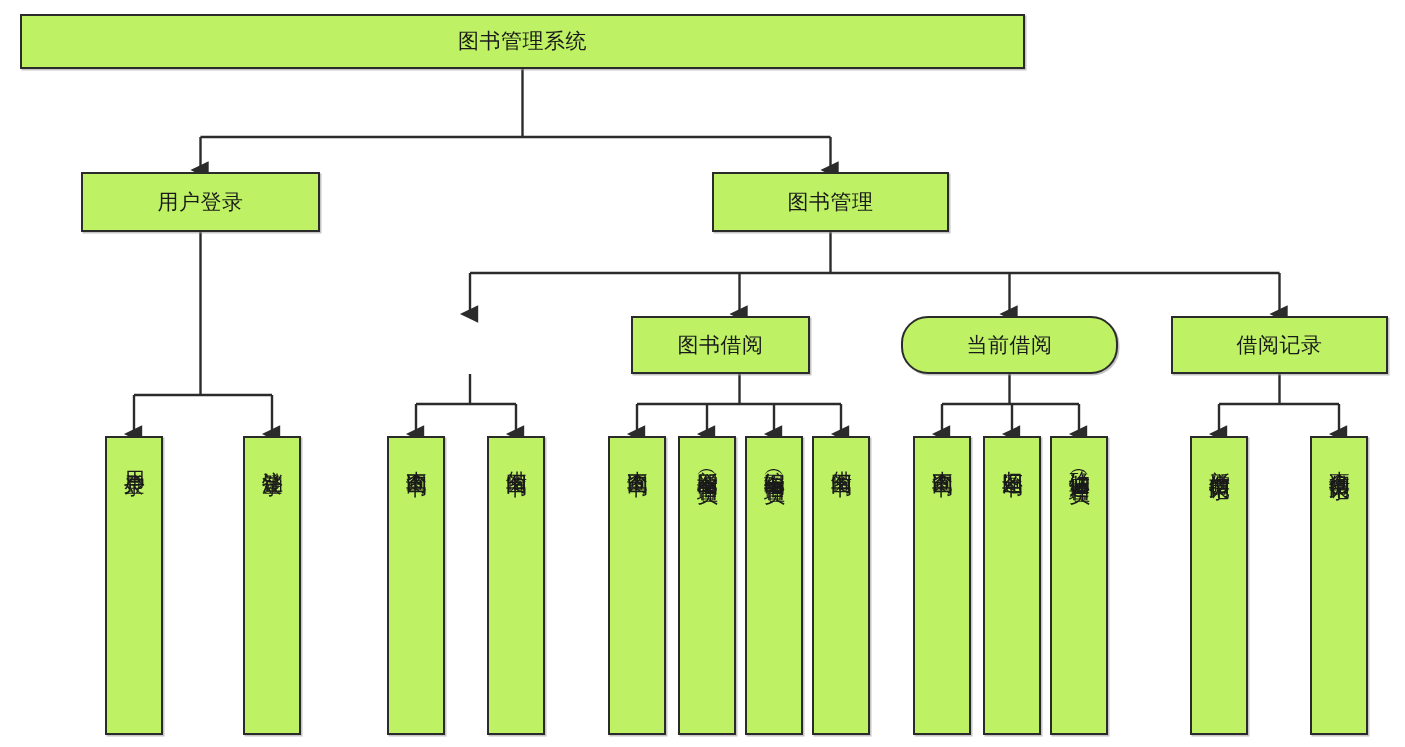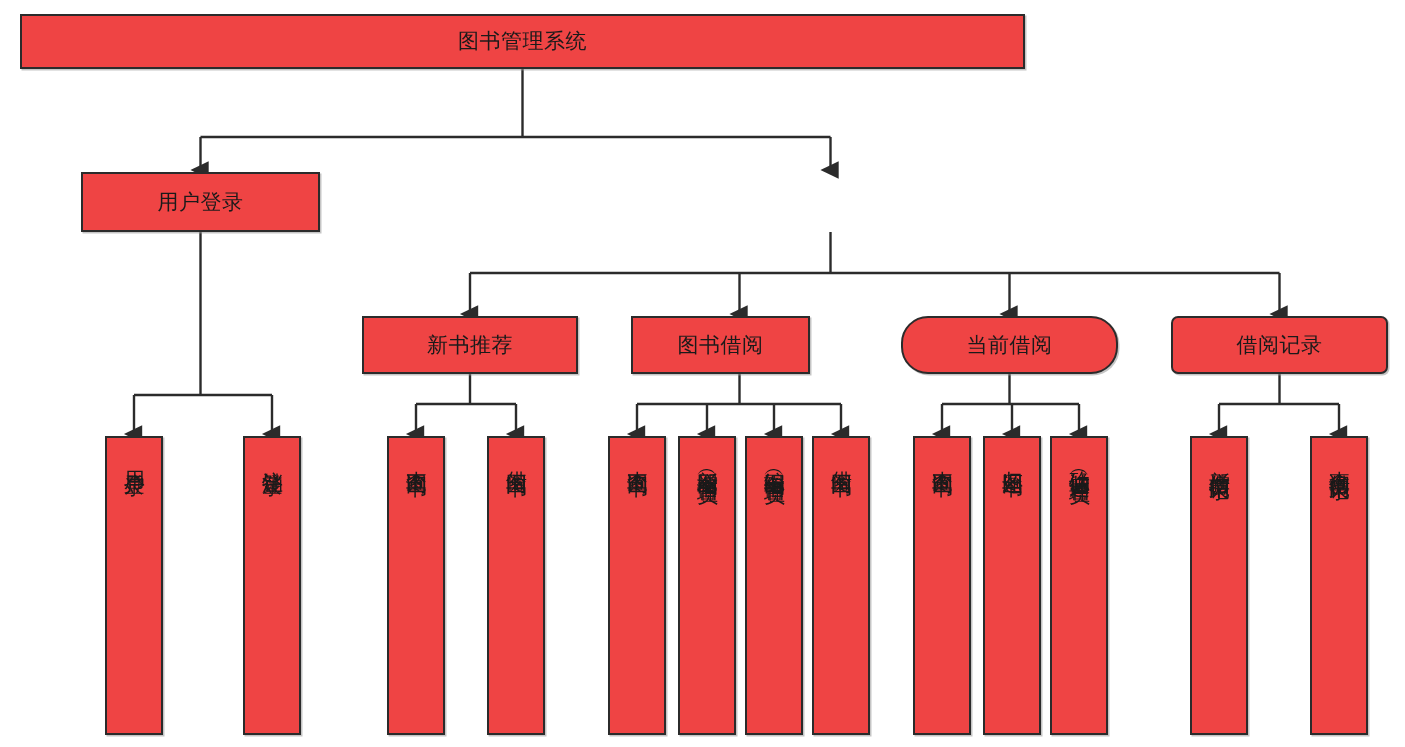--- a/index.html
+++ b/index.html
@@ -21,21 +21,21 @@
     position: absolute;
     left: 0;
     top: 0;
     width: 1405px;
     height: 747px;
     pointer-events: none;
   }
   .node {
     position: absolute;
     box-sizing: border-box;
-    background: #ef4444;
+    background: #bef264;
     border: 2px solid #2b2b2b;
     display: flex;
     align-items: center;
     justify-content: center;
     box-shadow: 1.5px 1.5px 0 0 rgba(150,150,150,0.55);
   }
   .node .label {
     color: #1a1a1a;
     text-align: center;
     line-height: 1.25;
@@ -113,31 +113,31 @@
       </g>
   </svg>
 
   <div class="node horizontal" id="node-root" style="left: 20px; top: 14px; width: 1005px; height: 55px;">
     <span class="label">图书管理系统</span>
   </div>
 
   <div class="node horizontal" id="node-user-login" style="left: 81px; top: 172px; width: 239px; height: 60px;">
     <span class="label">用户登录</span>
   </div>
+  <div class="node horizontal" id="node-book-manage" style="left: 712px; top: 172px; width: 237px; height: 60px;">
+    <span class="label">图书管理</span>
+  </div>
 
-  <div class="node horizontal" id="node-new-book-recommend" style="left: 362px; top: 316px; width: 216px; height: 58px;">
-    <span class="label">新书推荐</span>
-  </div>
   <div class="node horizontal" id="node-book-borrow" style="left: 631px; top: 316px; width: 179px; height: 58px;">
     <span class="label">图书借阅</span>
   </div>
   <div class="node horizontal" id="node-current-borrow" style="left: 901px; top: 316px; width: 217px; height: 58px; border-radius: 27px;">
     <span class="label">当前借阅</span>
   </div>
-  <div class="node horizontal" id="node-borrow-record" style="left: 1171px; top: 316px; width: 217px; height: 58px; border-radius: 7px;">
+  <div class="node horizontal" id="node-borrow-record" style="left: 1171px; top: 316px; width: 217px; height: 58px;">
     <span class="label">借阅记录</span>
   </div>
 
   <div class="node vertical" id="node-leaf-user-login" style="left: 105px; top: 436px; width: 58px; height: 299px;">
     <span class="label">用户登录</span>
   </div>
   <div class="node vertical" id="node-leaf-logout" style="left: 243px; top: 436px; width: 58px; height: 299px;">
     <span class="label">注销登录</span>
   </div>
   <div class="node vertical" id="node-leaf-query-book-rec" style="left: 387px; top: 436px; width: 58px; height: 299px;">

